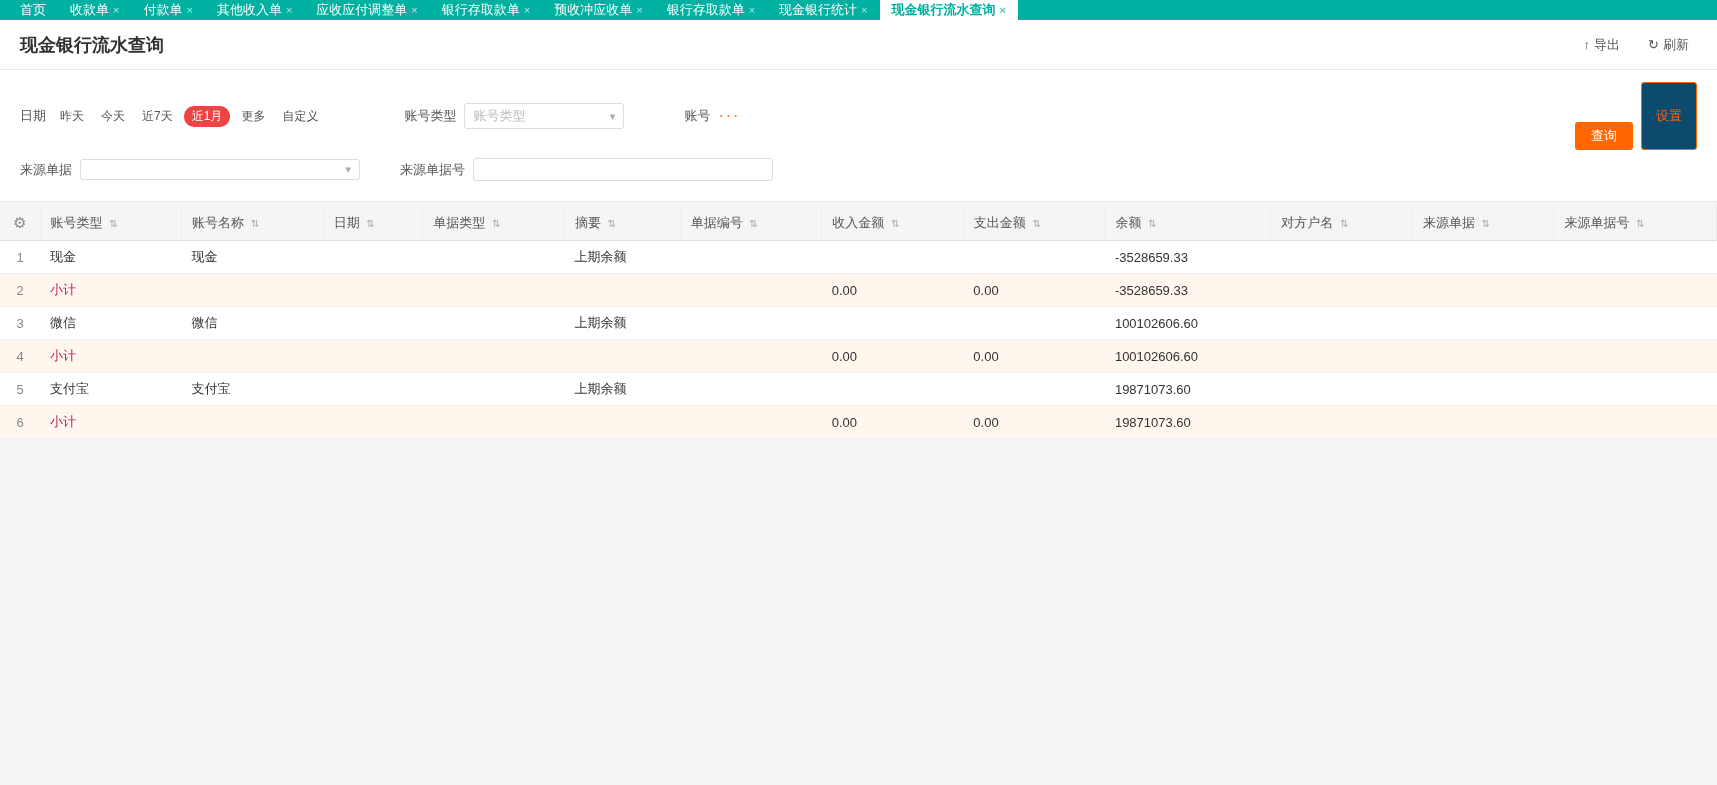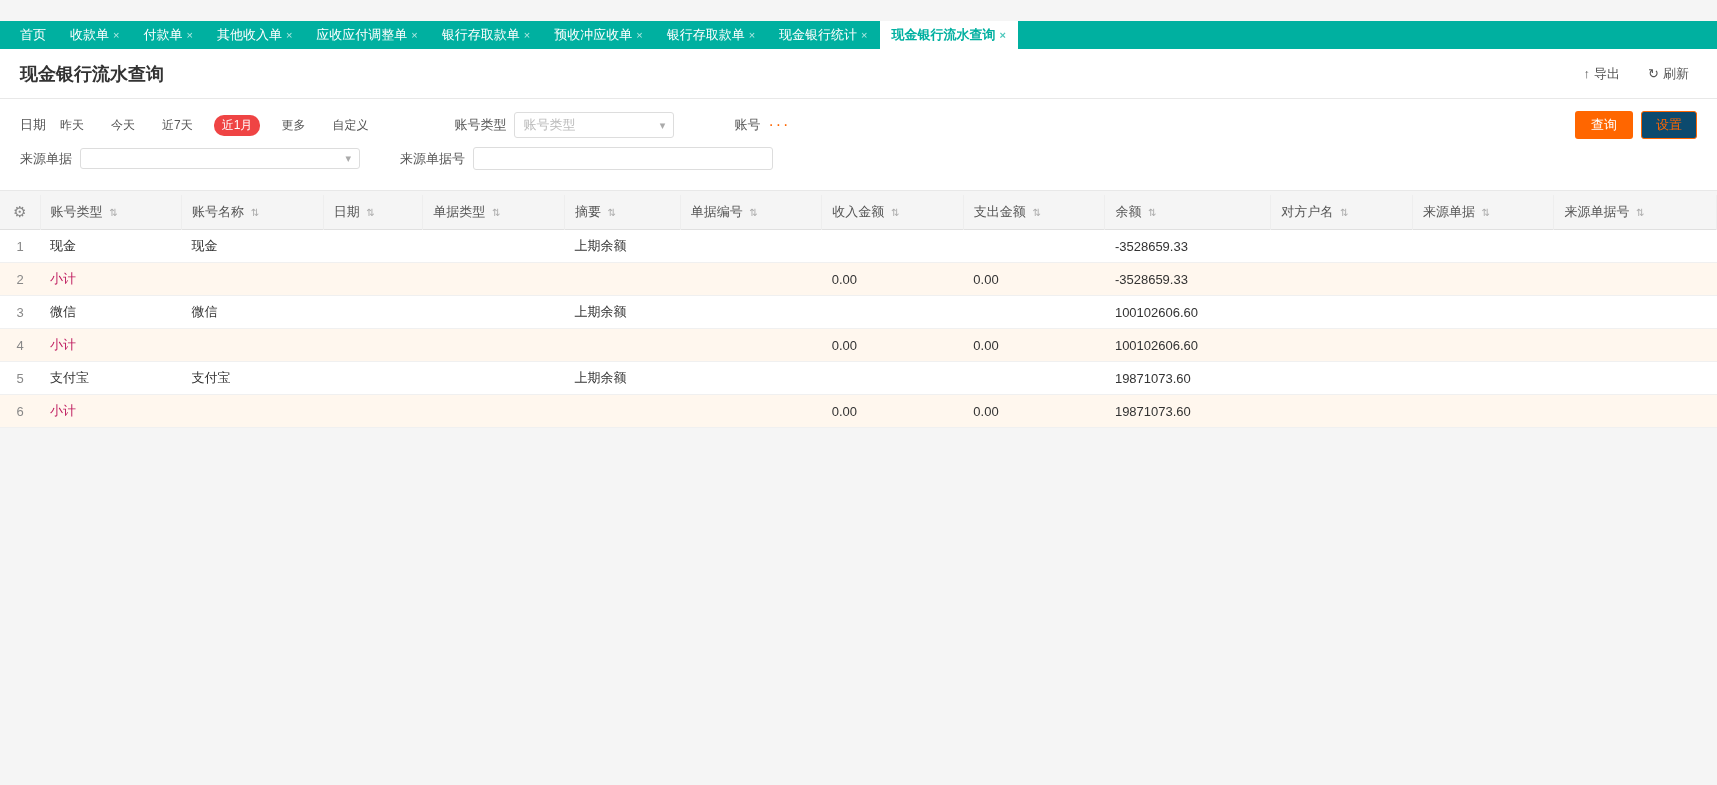--- a/index.html
+++ b/index.html
@@ -3,24 +3,23 @@
   <meta charset="utf-8">
   <style>
     * { box-sizing: border-box; margin: 0; padding: 0; }
     body { font-family: "Microsoft YaHei", Arial, sans-serif; font-size: 13px; background: #f5f5f5; color: #333; }
 
     
     .top-nav {
       background: #00b0a0;
       display: flex;
       align-items: center;
-      height: 28px;
+      height: 20px;
       padding: 0 8px;
       overflow: hidden;
-      margin-top: 21px;
     }
     .top-nav .nav-item {
       color: #fff;
       padding: 0 12px;
       height: 100%;
       display: flex;
       align-items: center;
       cursor: pointer;
       white-space: nowrap;
       font-size: 13px;
@@ -84,21 +83,21 @@
       gap: 8px;
     }
     .filter-label {
       color: #555;
       font-size: 13px;
       white-space: nowrap;
     }
     .date-shortcuts {
       display: flex;
       align-items: center;
-      gap: 15px;
+      gap: 5px;
     }
     .date-btn {
       padding: 2px 6px;
       cursor: pointer;
       border-radius: 2px;
       font-size: 12px;
       color: #555;
     }
     .date-btn.active {
       background: #ef4444;
@@ -140,20 +139,21 @@
       letter-spacing: 2px;
     }
     .query-btn {
       background: #f60;
       color: #fff;
       border: none;
       border-radius: 3px;
       padding: 5px 16px;
       cursor: pointer;
       font-size: 13px;
+      margin-top: 40px;
     }
     .settings-btn {
       background: #0c4a6e;
       color: #f60;
       border: 1px solid #f60;
       border-radius: 3px;
       padding: 4px 14px;
       cursor: pointer;
       font-size: 13px;
     }

